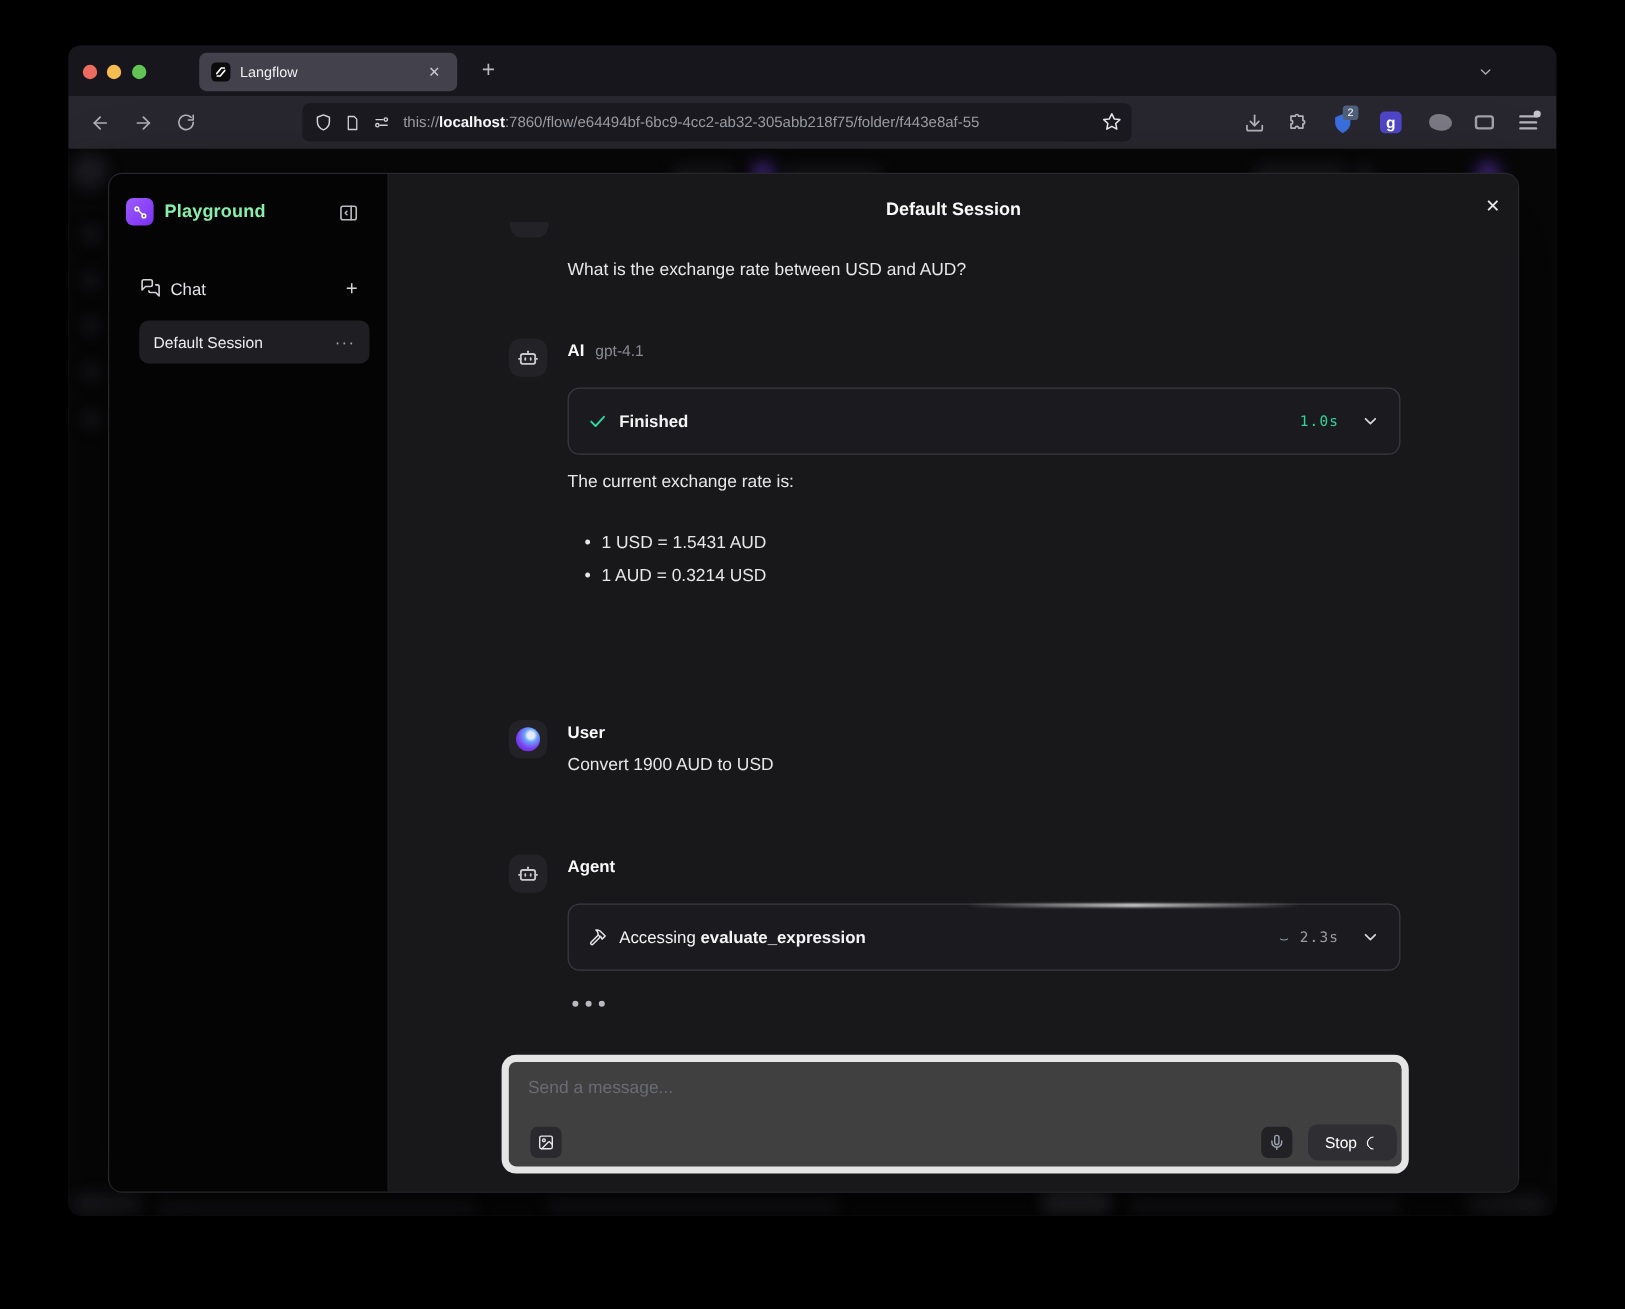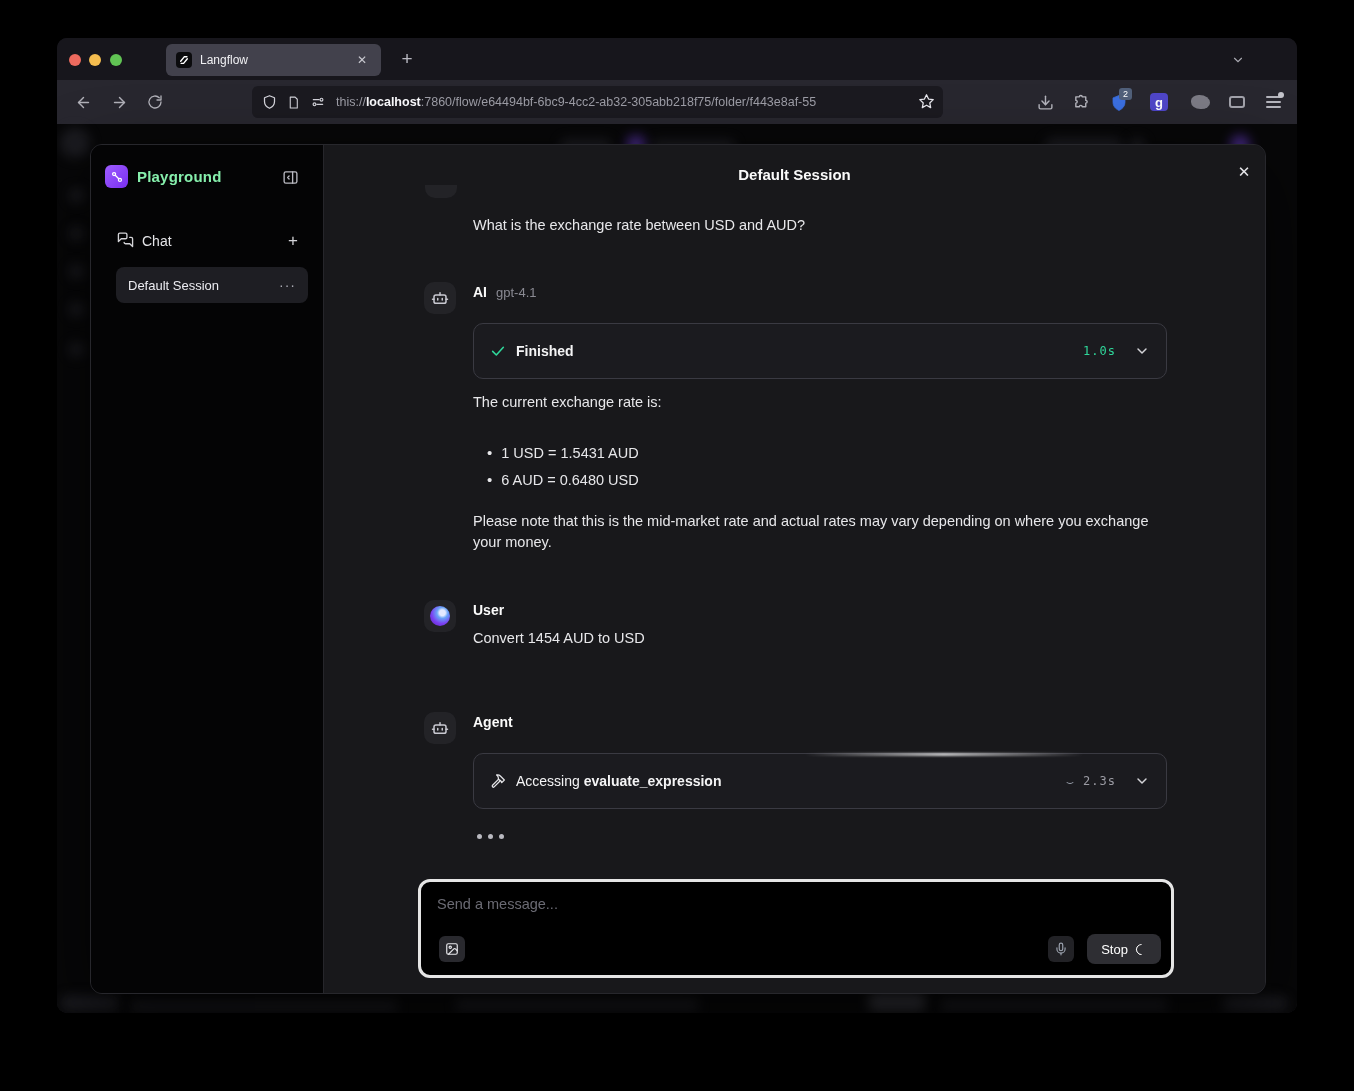--- a/index.html
+++ b/index.html
@@ -85,21 +85,21 @@
   .spin { width:10px; height:10px; border-radius:50%; border:1.6px solid #9ca3af; border-top-color:transparent; border-left-color:transparent; border-right-color:transparent; margin-right:8px; }
 
   .bullet-row { position:absolute; left:163px; display:flex; align-items:center; }
   .bullet-row::before { content:"•"; color:#e7e7ea; font-size:15px; margin-right:9px; }
   .bullet-row span { font-size:14.5px; color:#e7e7ea; }
   .note { position:absolute; left:149px; width:702px; font-size:14.5px; color:#e7e7ea; line-height:20.5px; }
 
   .dots-loader { position:absolute; left:153px; top:689px; display:flex; gap:6px; }
   .dots-loader i { width:5px; height:5px; border-radius:50%; background:#b9b9c0; }
 
-  .input-box { position:absolute; left:94px; top:734px; width:756px; height:99px; background:#000000; border:3px solid #e5e5e5; border-radius:12px; }
+  .input-box { position:absolute; left:94px; top:734px; width:756px; height:99px; background:#404040; border:6px solid #e5e5e5; border-radius:12px; }
   .input-field { position:absolute; left:16px; top:14px; width:560px; background:transparent; border:none; outline:none; color:#e7e7ea; font-size:14.5px; font-family:"Liberation Sans", sans-serif; }
   .input-field::placeholder { color:#6b6b74; }
   .attach-btn { position:absolute; left:18px; top:54px; width:26px; height:26px; background:#29292e; border-radius:6px; color:#e8e8ec; display:flex; align-items:center; justify-content:center; }
   .mic-btn { position:absolute; left:627px; top:54px; width:26px; height:26px; background:#222226; border-radius:6px; color:#9ca3af; display:flex; align-items:center; justify-content:center; }
   .stop-btn { position:absolute; left:666px; top:52px; width:74px; height:30px; background:#2e2e33; border-radius:8px; color:#fff; font-size:13px; display:flex; align-items:center; justify-content:center; gap:8px;text-align:right; }
   .stop-arc { width:11px; height:11px; border-radius:50%; border:1.6px solid #fff; border-right-color:transparent; border-bottom-color:transparent; transform:rotate(-45deg); }
 </style>
 </head>
 <body>
 
@@ -300,31 +300,30 @@
               <svg width="16" height="16" viewBox="0 0 24 24" fill="none" stroke="currentColor" stroke-width="2.2" stroke-linecap="round" stroke-linejoin="round">
                   <polyline points="6 9 12 15 18 9"></polyline>
                 </svg>
             </span>
           </div>
           <div class="msg-text" style="left:149px; top:249px;">The current exchange rate is:</div>
           <div class="bullet-row" style="top:299px;">
               <span>1 USD = 1.5431 AUD</span>
             </div>
           <div class="bullet-row" style="top:326px;">
-              <span>6 AUD = 0.6480 USD</span>
+              <span>1 AUD = 0.3214 USD</span>
             </div>
-          <div class="note" style="top:366px;">Please note that this is the mid-market rate and actual rates may vary depending on where you exchange your money.</div>
 
           <div class="avatar" style="left:100px; top:455px;">
             <span class="u-circle"></span>
           </div>
           <div class="sender" style="left:149px; top:457px;">
             <span>User</span>
           </div>
-          <div class="msg-text" style="left:149px; top:485px;">Convert 1454 AUD to USD</div>
+          <div class="msg-text" style="left:149px; top:485px;">Convert 1900 AUD to USD</div>
 
           <div class="avatar" style="left:100px; top:567px;">
             <svg width="18" height="18" viewBox="0 0 24 24" fill="none" stroke="currentColor" stroke-width="2" stroke-linecap="round" stroke-linejoin="round">
                 <path d="M12 8V5"></path>
                 <rect x="4" y="8" width="16" height="11" rx="2.5"></rect>
                 <path d="M2 13.5h2M20 13.5h2"></path>
                 <path d="M9 12.5v2M15 12.5v2"></path>
               </svg>
           </div>
           <div class="sender" style="left:149px; top:569px;">

